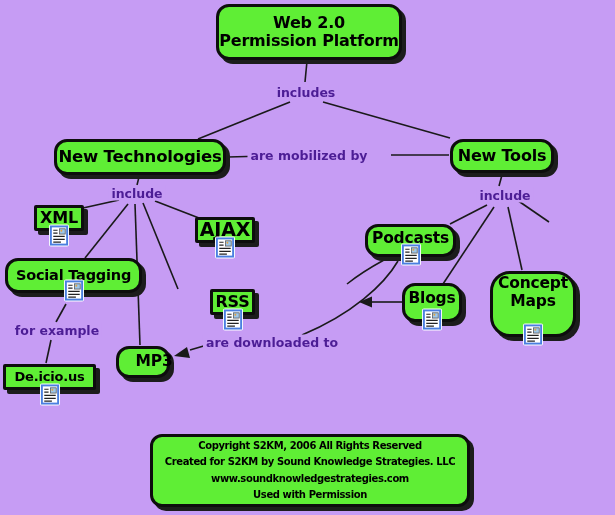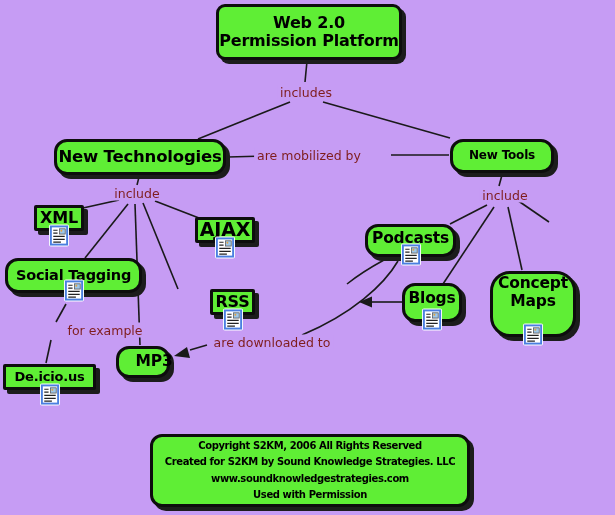--- a/index.html
+++ b/index.html
@@ -20,31 +20,31 @@
     letter-spacing:-0.2px;line-height:1.15;
     box-sizing:border-box;
   }
   .rounded{border-radius:13px;}
   .sharp{border-radius:2px;}
   .edge-label{
     position:absolute;z-index:3;
     transform:translate(-50%,-50%);
     background:#c69cf4;
     padding:0 3px;
-    font-size:12.5px;font-weight:normal;color:#7f1d1d;white-space:nowrap;
+    font-size:12.5px;font-weight:bold;color:#4c1d95;white-space:nowrap;
   }
   .doc-icon{
     position:absolute;left:50%;transform:translateX(-50%);
     width:21px;height:23px;z-index:4;
   }
   .rounded .doc-icon{bottom:-12px;}
   .sharp .doc-icon{bottom:-19px;}
-  #n-web{left:216px;top:4px;width:186px;height:56px;font-size:16px;border-radius:9px;}
+  #n-web{left:216px;top:4px;width:186px;height:56px;font-size:16px;}
   #n-ntech{left:54px;top:139px;width:172px;height:36px;font-size:16.5px;}
-  #n-ntools{left:450px;top:139px;width:104px;height:34px;font-size:12px;}
+  #n-ntools{left:450px;top:139px;width:104px;height:34px;font-size:16px;}
   #n-xml{left:34px;top:205px;width:50px;height:26px;font-size:16px;}
   #n-ajax{left:195px;top:217px;width:60px;height:26px;font-size:19px;}
   #n-social{left:5px;top:258px;width:137px;height:35px;font-size:14.5px;}
   #n-rss{left:174px;top:289px;width:45px;height:26px;font-size:16px;margin-left:36px;}
   #n-mp3{left:116px;top:346px;width:54px;height:32px;font-size:15.5px;padding-left:22px;}
   #n-del{left:3px;top:364px;width:93px;height:26px;font-size:13px;}
   #n-pod{left:365px;top:224px;width:91px;height:33px;font-size:15.5px;padding-bottom:4px;}
   #n-wikis{left:548px;top:220px;width:61px;height:33px;font-size:15.5px;padding-bottom:4px;}
   #n-blogs{left:402px;top:283px;width:60px;height:39px;font-size:15.5px;padding-bottom:8px;}
   #n-cmap{left:490px;top:271px;width:86px;height:66px;font-size:15.5px;padding-bottom:22px;border-radius:20px;}
@@ -52,21 +52,21 @@
     left:150px;top:434px;width:320px;height:73px;
     font-size:10px;letter-spacing:-0.4px;line-height:16.5px;
     border-radius:12px;
   }
   #lbl-includes{left:306px;top:92px;}
   #lbl-mobilized{left:309px;top:155px;}
   #lbl-include-l{left:137px;top:193px;}
   #lbl-include-r{left:505px;top:195px;}
   #lbl-enabled{left:302px;top:294px;}
   #lbl-downloaded{left:272px;top:342px;}
-  #lbl-example{left:57px;top:330px;margin-left:48px;}
+  #lbl-example{left:57px;top:330px;}
 </style>
 </head>
 <body>
 
 <div id="canvas">
 
   <svg id="wires" width="615" height="515" viewBox="0 0 615 515">
     <g stroke="#1a1a1a" stroke-width="1.6" fill="none">
       <path d="M307,61 L305,82"></path>
       <path d="M290,102 L198,139"></path>

